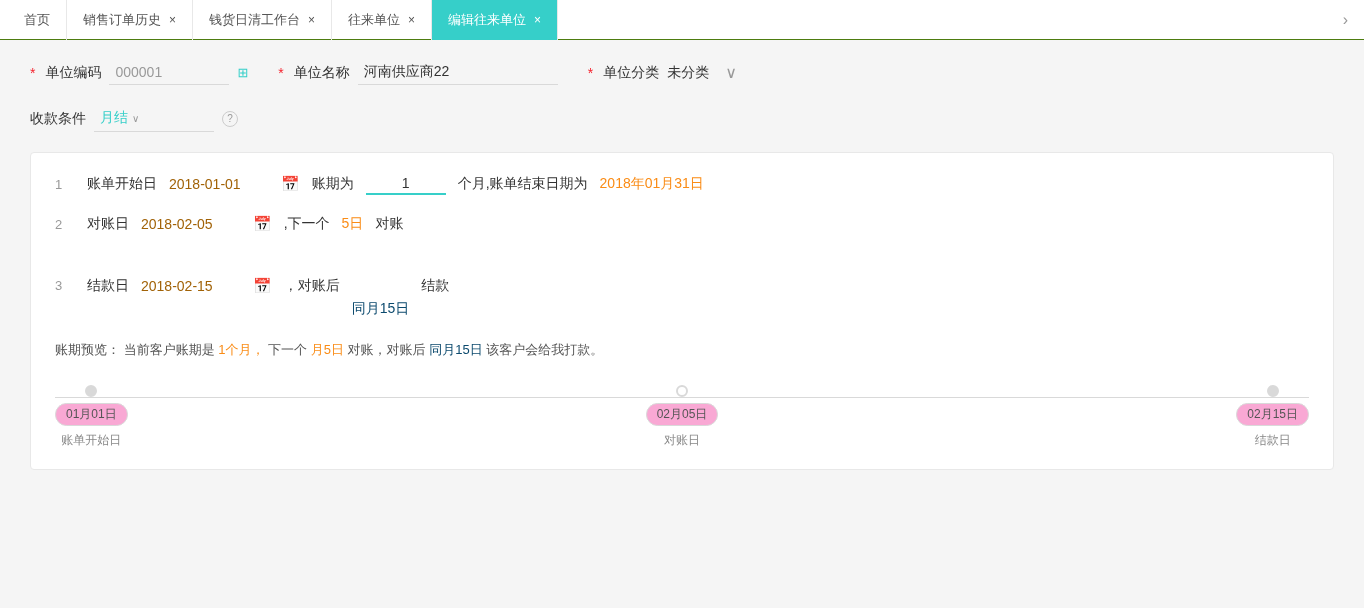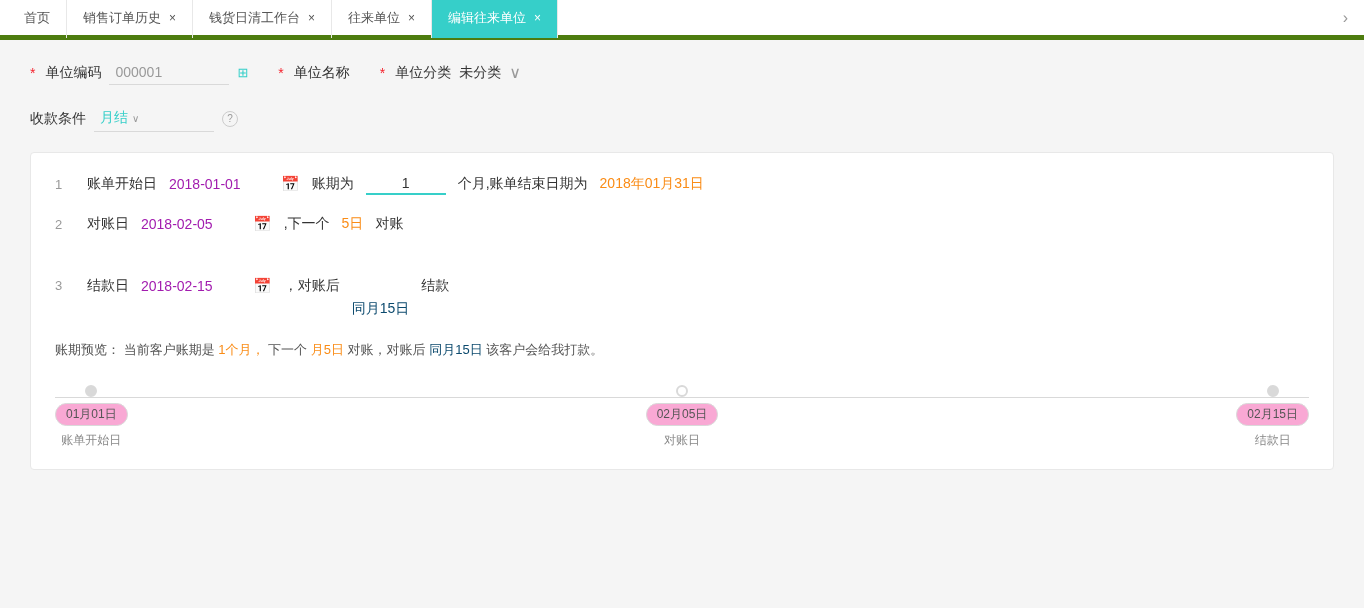--- a/index.html
+++ b/index.html
@@ -3,21 +3,21 @@
   <meta charset="utf-8">
   <style>
     * { box-sizing: border-box; margin: 0; padding: 0; }
     body { font-family: "Microsoft YaHei", "PingFang SC", Arial, sans-serif; font-size: 14px; color: #333; background: #f5f5f5; }
 
     
     .tab-bar {
       display: flex;
       align-items: center;
       background: #fff;
-      border-bottom: 5px solid #4d7c0f;
+      border-bottom: 1px solid #4d7c0f;
       height: 40px;
       padding: 0 8px;
     }
     .tab-item {
       display: flex;
       align-items: center;
       padding: 0 16px;
       height: 40px;
       font-size: 13px;
       color: #555;
@@ -125,21 +125,21 @@
       min-width: 120px;
       cursor: pointer;
       gap: 4px;
     }
     .dropdown-value { color: #36cfc9; font-size: 14px; }
     .dropdown-arrow { color: #999; font-size: 10px; }
 
     .category-dropdown {
       display: flex;
       align-items: center;
-      gap: 8px;
+      gap: 16px;
       cursor: pointer;
     }
     .category-dropdown .cat-val { font-size: 14px; color: #333; }
     .category-dropdown .cat-arrow { color: #999; font-size: 16px; }
 
     
     .help-icon {
       width: 16px;
       height: 16px;
       border-radius: 50%;
@@ -182,21 +182,21 @@
     .period-num {
       width: 20px;
       color: #999;
       font-size: 13px;
     }
     .period-label {
       color: #333;
       white-space: nowrap;
     }
     .period-date {
-      color: #a21caf;
+      color: #a16207;
       width: 100px;
     }
     .period-text { color: #333; }
     .period-input {
       border: none;
       border-bottom: 2px solid #36cfc9;
       outline: none;
       width: 80px;
       padding: 2px 4px;
       font-size: 14px;
@@ -304,20 +304,21 @@
   <div class="form-row">
     <div class="form-field">
       <span class="required-star">*</span>
       <span class="form-label">单位编码</span>
       <input class="form-input input-code" type="text" value="000001" style="">
       <span class="divider-icon cal-icon">⊞</span>
     </div>
     <div class="form-field">
       <span class="required-star">*</span>
       <span class="form-label">单位名称</span>
+      <input class="form-input input-name" type="text" value="河南供应商22" style="">
     </div>
     <div class="form-field">
       <span class="required-star">*</span>
       <span class="form-label">单位分类</span>
       <div class="category-dropdown">
         <span class="cat-val">未分类</span>
         <span class="cat-arrow">∨</span>
       </div>
     </div>
   </div>

